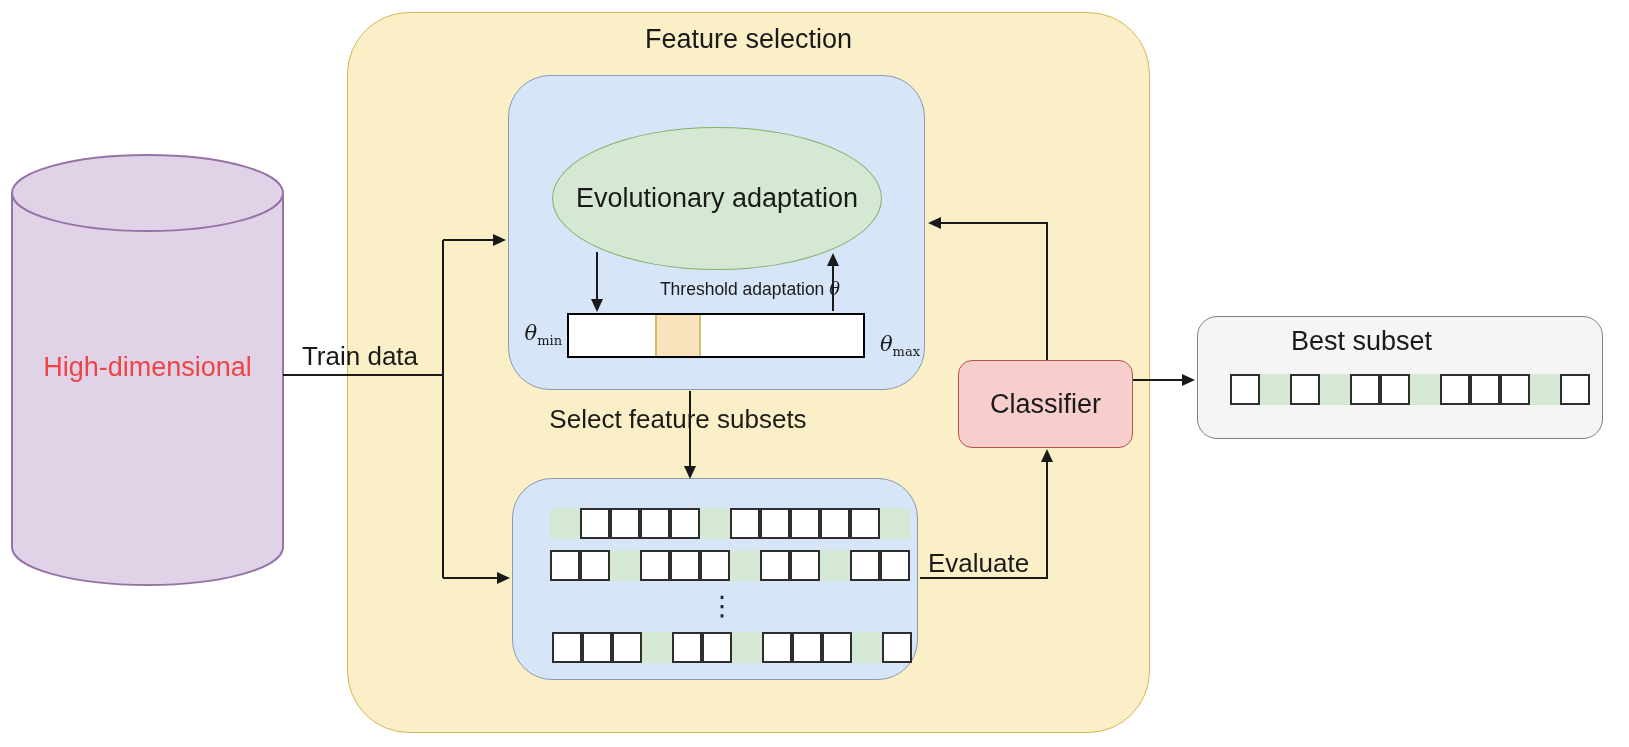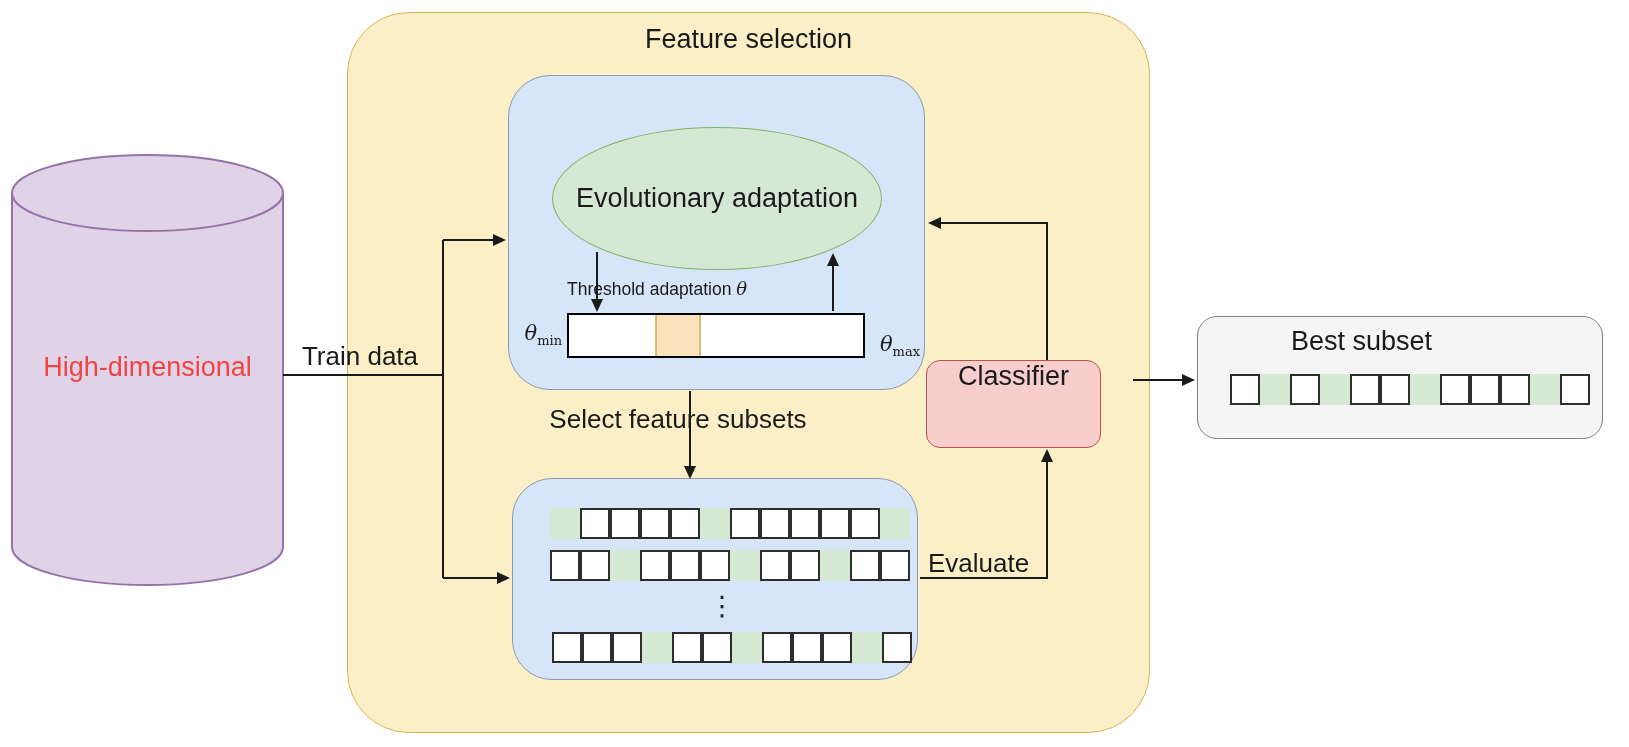--- a/index.html
+++ b/index.html
@@ -12,21 +12,21 @@
   #outer-box{left:347px;top:12px;width:803px;height:721px;background:#FBEFC7;
              border:1.5px solid #D6B656;border-radius:62px;}
   #outer-title{left:347px;top:24px;width:803px;text-align:center;font-size:27px;}
 
   
   #ea-box{left:508px;top:75px;width:417px;height:315px;background:#D6E5F8;
           border:1.5px solid #8C99AF;border-radius:42px;}
   #ea-ellipse{left:552px;top:127px;width:330px;height:143px;background:#D5E8D4;
               border:1.5px solid #82B366;border-radius:50%;display:flex;
               align-items:center;justify-content:center;font-size:27px;}
-  #threshold-label{left:567px;top:278px;width:298px;font-size:17.5px;}
+  #threshold-label{left:601px;top:278px;width:298px;text-align:center;font-size:17.5px;}
   #threshold-bar{left:567px;top:313px;width:298px;height:45px;background:#ffffff;
                  border:2px solid #000000;}
   #threshold-seg{position:absolute;left:86px;top:0;width:46px;height:100%;
                  background:#FAE3BC;border-left:2px solid #D8BB6A;
                  border-right:2px solid #D8BB6A;box-sizing:border-box;}
   .theta{font-family:"DejaVu Serif",serif;font-style:italic;font-size:21px;}
   .theta sub{font-style:normal;font-size:13px;}
   #theta-min{left:502px;top:321px;width:60px;text-align:right;}
   #theta-max{left:869px;top:332px;width:62px;text-align:center;}
 
@@ -37,23 +37,23 @@
   .cell{width:30px;height:31px;box-sizing:border-box;display:inline-block;}
   .cell.off{background:#ffffff;border:2px solid #2e2e2e;}
   .cell.on{background:#D5E8D4;}
   #pop-row-0{left:550px;top:508px;}
   #pop-row-1{left:550px;top:550px;}
   #pop-row-2{left:552px;top:632px;}
   #pop-dots{left:708px;top:591px;width:28px;text-align:center;font-size:27px;
             line-height:1.15;color:#222;}
 
   
-  #classifier{left:926px;top:360px;width:175px;height:88px;background:#F8CECC;
+  #classifier{left:958px;top:360px;width:175px;height:88px;background:#F8CECC;
               border:1.5px solid #B85450;border-radius:14px;display:flex;
-              align-items:flex-start;justify-content:center;font-size:27px;}
+              align-items:center;justify-content:center;font-size:27px;}
 
   
   #best-box{left:1197px;top:316px;width:406px;height:123px;background:#F5F5F5;
             border:1.5px solid #808080;border-radius:20px;}
   #best-title{left:1197px;top:326px;width:329px;text-align:center;font-size:27px;}
   #best-row{left:1230px;top:374px;}
 
   
   #train-label{left:295px;top:341px;width:130px;text-align:center;font-size:26px;}
   #select-label{left:528px;top:404px;width:300px;text-align:center;font-size:26px;}

